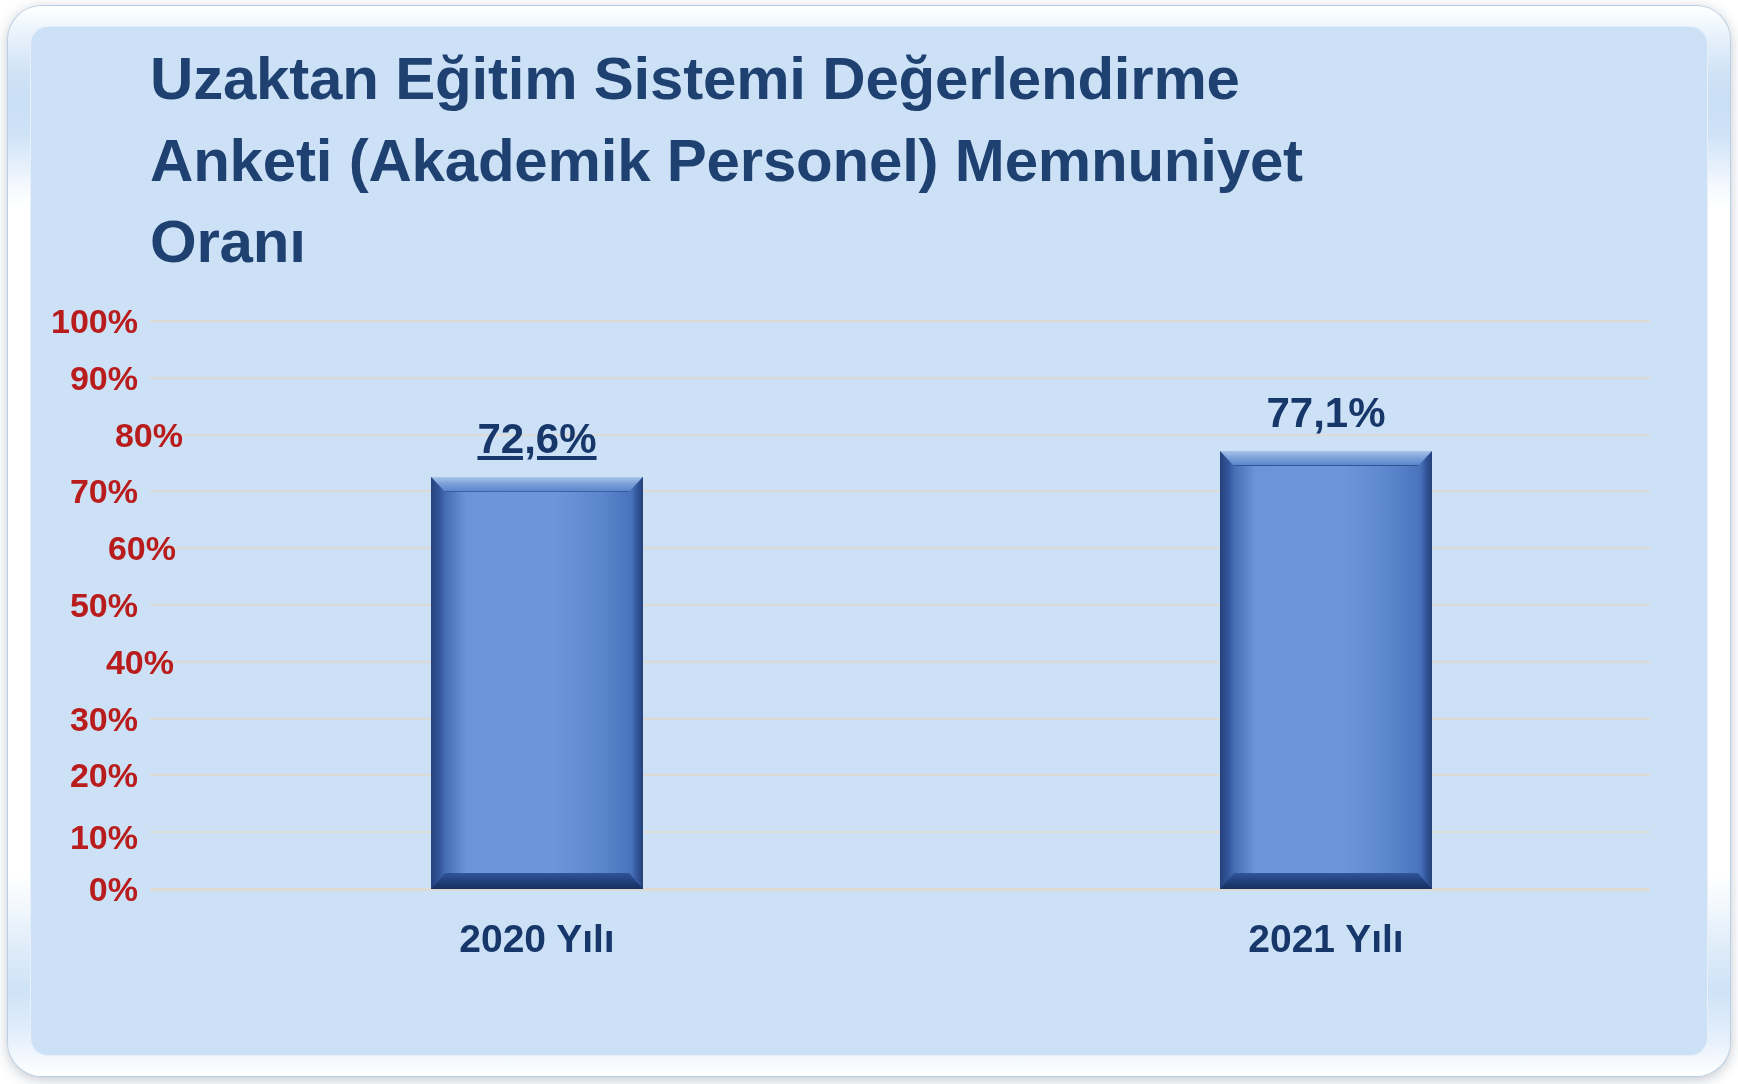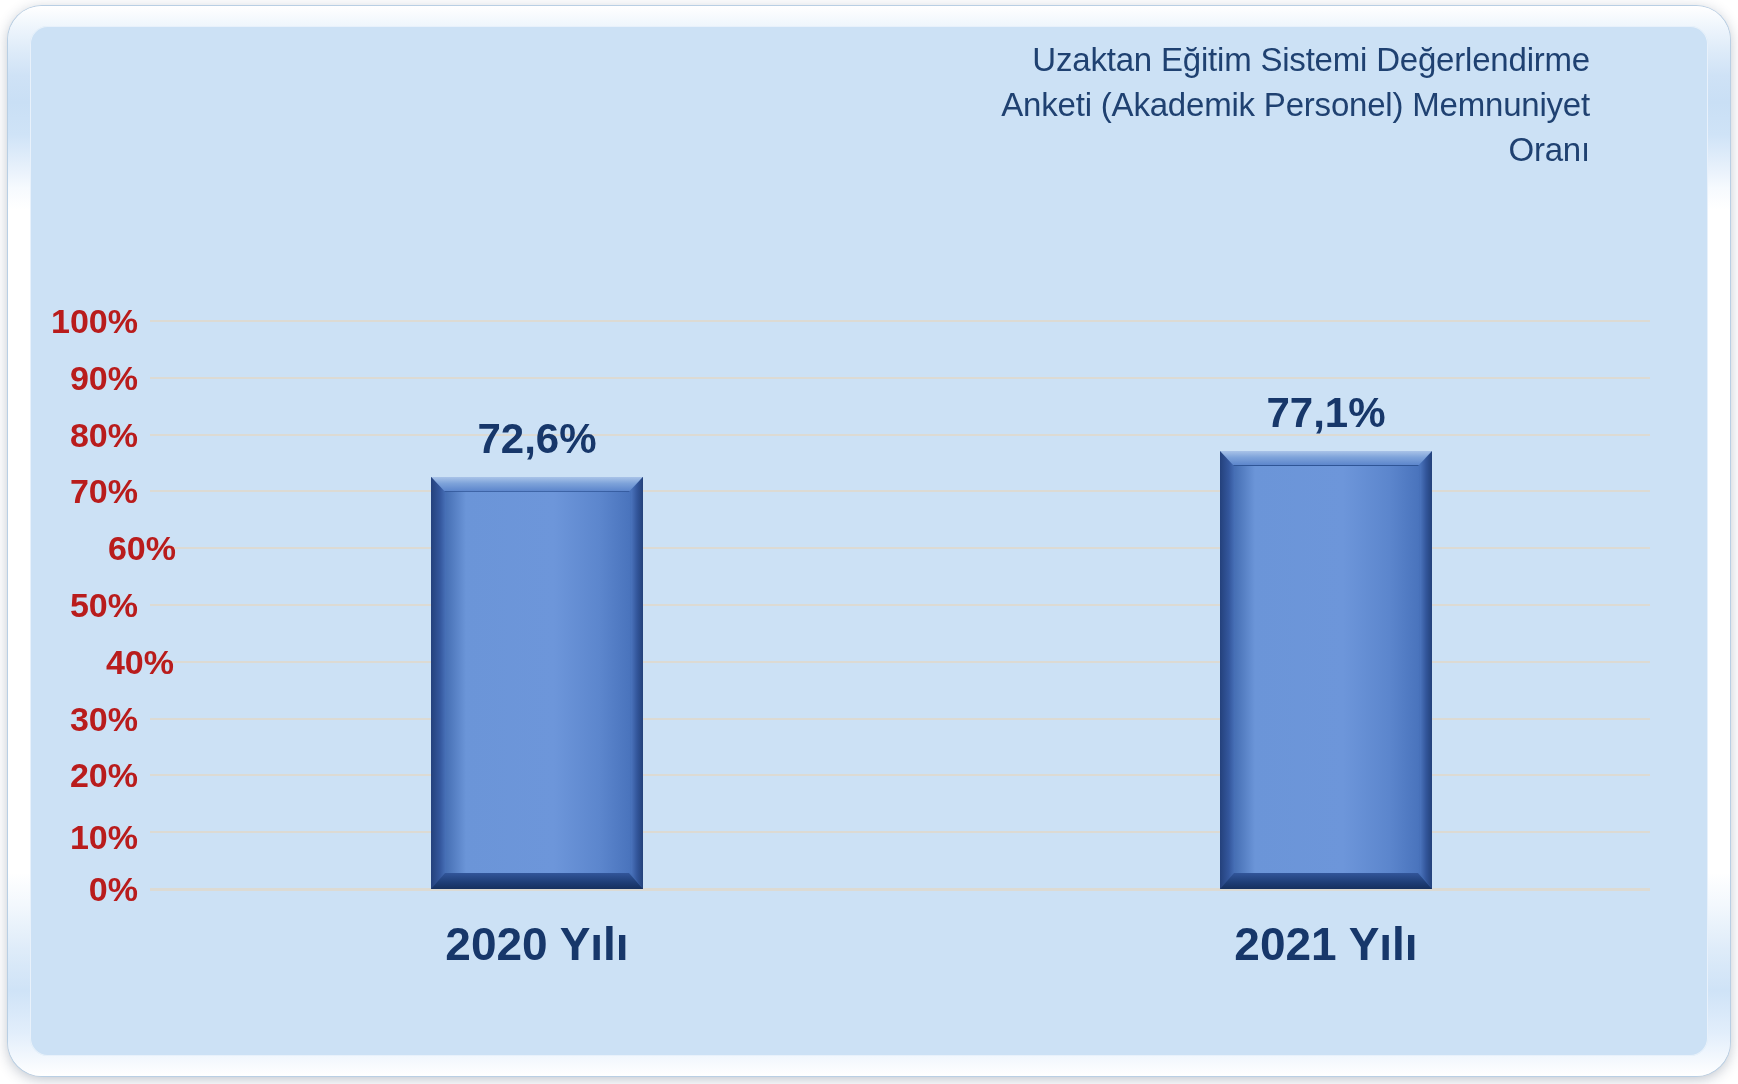--- a/index.html
+++ b/index.html
@@ -63,24 +63,24 @@
     top: 0;
     width: 1678px;
     height: 1030px;
   }
 
   .chart-title {
     position: absolute;
     left: 120px;
     top: 12px;
     width: 1440px;
-    text-align: right;
+    text-align: left;
     color: #1f4171;
-    font-size: 33px;
-    font-weight: normal;
+    font-size: 60px;
+    font-weight: bold;
     line-height: 1.36;
     letter-spacing: -0.2px;
   }
 
   
   .plot {
     position: absolute;
     left: 120px;
     top: 295px;
     width: 1500px;
@@ -171,21 +171,21 @@
     color: #17376a;
     font-size: 42px;
     font-weight: bold;
     text-align: center;
     transform: translateX(-50%);
     white-space: nowrap;
   }
   .cat-label {
     position: absolute;
     color: #17376a;
-    font-size: 46px;
+    font-size: 39px;
     font-weight: bold;
     text-align: center;
     transform: translateX(-50%);
     white-space: nowrap;
   }
 </style>
 </head>
 <body>
 
 <div class="frame">
@@ -208,39 +208,39 @@
           <div class="gridline" style="top: 339.8px;"></div>
           <div class="gridline" style="top: 396.6px;"></div>
           <div class="gridline" style="top: 453.4px;"></div>
           <div class="gridline" style="top: 510.2px;"></div>
           <div class="axisline" style="top: 567px;"></div>
         </div>
 
       <div id="ylabels">
           <div class="ytick" style="top: 295px; left: 0px; right: auto; width: 108px;">100%</div>
           <div class="ytick" style="top: 351.8px; left: 0px; right: auto; width: 108px;">90%</div>
-          <div class="ytick" style="top: 408.6px; left: 0px; right: auto; width: 108px;">80%</div>
+          <div class="ytick" style="top: 408.6px; left: 0px; right: auto; width: 108px; padding-left: 45px;">80%</div>
           <div class="ytick" style="top: 465.4px; left: 0px; right: auto; width: 108px;">70%</div>
           <div class="ytick" style="top: 522.2px; left: 0px; right: auto; width: 108px; margin-left: 38px;">60%</div>
           <div class="ytick" style="top: 579px; left: 0px; right: auto; width: 108px;">50%</div>
           <div class="ytick" style="top: 635.8px; left: 0px; right: auto; width: 108px; padding-left: 36px;">40%</div>
           <div class="ytick" style="top: 692.6px; left: 0px; right: auto; width: 108px;">30%</div>
           <div class="ytick" style="top: 749.4px; left: 0px; right: auto; width: 108px;">20%</div>
           <div class="ytick" style="top: 811px; left: 0px; right: auto; width: 108px;">10%</div>
           <div class="ytick" style="top: 863px; left: 0px; right: auto; width: 108px;">0%</div>
         </div>
       <div id="bars">
           <div class="bar" style="left: 401px; top: 450.632px; width: 212px; height: 412.368px; bottom: auto;">
             <div class="bar-body"></div>
             <div class="bar-left"></div>
             <div class="bar-right"></div>
             <div class="bar-top"></div>
             <div class="bar-bottom"></div>
           </div>
-          <div class="bar-value" style="left: 507px; top: 388.632px;">72,6%</div>
+          <div class="bar-value" style="left: 507px; top: 388.632px; text-decoration: underline;">72,6%</div>
           <div class="bar" style="left: 1190px; top: 425.072px; width: 212px; height: 437.928px; bottom: auto;">
             <div class="bar-body"></div>
             <div class="bar-left"></div>
             <div class="bar-right"></div>
             <div class="bar-top"></div>
             <div class="bar-bottom"></div>
           </div>
           <div class="bar-value" style="left: 1296px; top: 363.072px;">77,1%</div>
         </div>
       <div id="catlabels">

